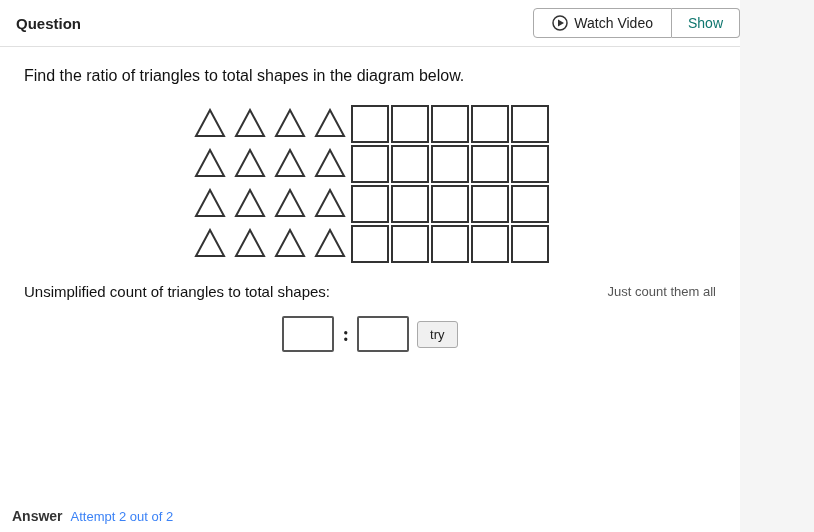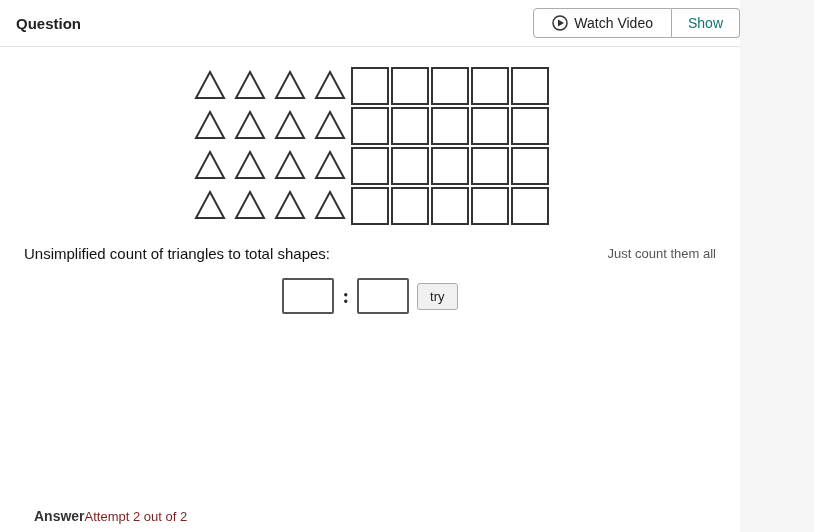--- a/index.html
+++ b/index.html
@@ -193,35 +193,36 @@
       font-family: Liberation Sans, sans-serif;
       font-size: 13px;
       color: #222;
       cursor: pointer;
     }
 
     
     .answer-footer {
       position: absolute;
       bottom: 8px;
-      left: 34px;
+      left: 12px;
       font-family: Arial, sans-serif;
       font-size: 14px;
       color: #333;
       display: flex;
       align-items: center;
+      gap: 8px;
     }
 
     .answer-label {
       font-weight: bold;
     }
 
     .attempt-text {
       font-size: 13px;
-      color: #7f1d1d;
+      color: #3b82f6;
     }
   </style>
 </head>
 <body>
 
 <div class="page-container">
 
   <div class="header">
     <div class="header-left">
       <span class="question-label">Question</span>
@@ -235,20 +236,21 @@
         <span>Watch Video</span>
       </button>
       <button class="show-btn">
         <span>Show</span>
       </button>
     </div>
   </div>
 
   <div class="main-content">
 
+    <p class="problem-text">Find the ratio of triangles to total shapes in the diagram below.</p>
 
     <div class="diagram-area">
       <div class="diagram-grid">
 
         <div class="diagram-row">
           <div class="triangle-shape">
             <svg viewBox="0 0 32 32">
                 <polygon points="16,2 30,28 2,28" fill="none" stroke="#333" stroke-width="2"></polygon>
               </svg>
           </div>

